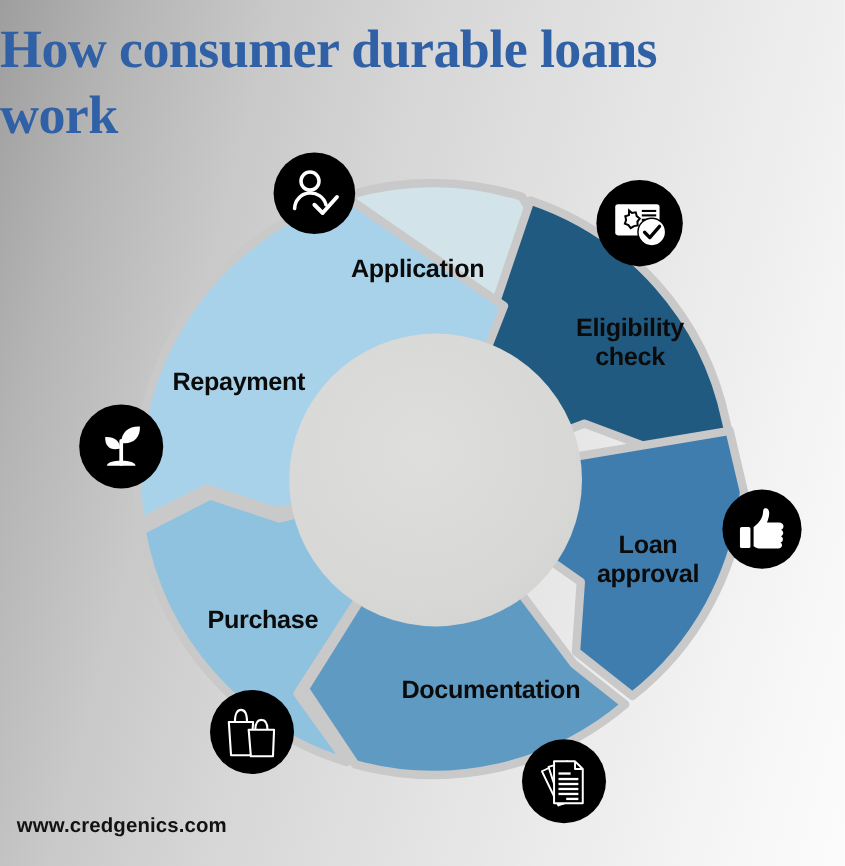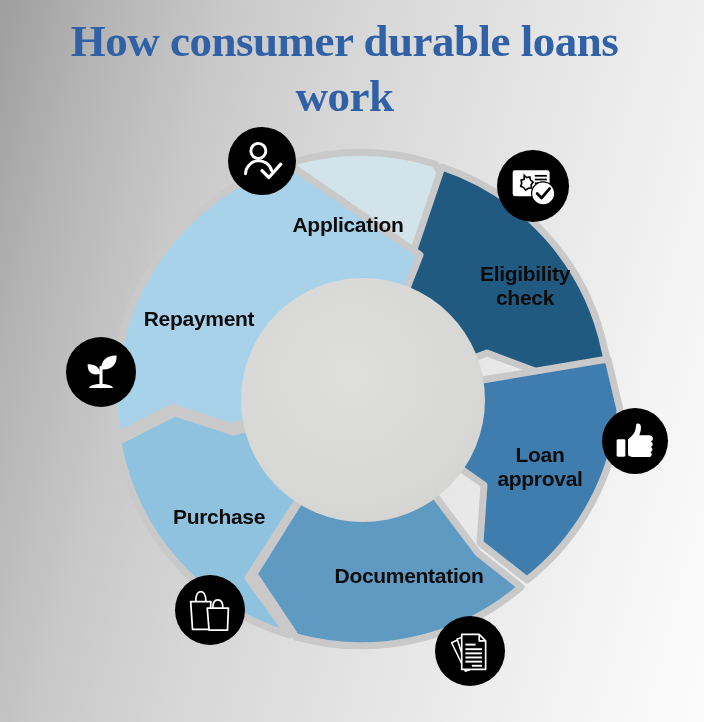--- a/index.html
+++ b/index.html
@@ -30,21 +30,21 @@
     width: 704px;
     height: 722px;
   }
 
   
   #title {
     position: absolute;
     left: 0;
     top: 14px;
     width: 689px;
-    text-align: center;
+    text-align: left;
     font-family: "Liberation Serif", serif;
     font-weight: bold;
     font-size: 45px;
     line-height: 55px;
     letter-spacing: -0.5px;
     color: #3060A6;
     white-space: pre-line;
   }
 
   
@@ -252,14 +252,15 @@
           <path d="M24 40 L24 19" stroke="#fff" stroke-width="3.4" stroke-linecap="round"></path>
           <path d="M24 21 C24 11 31 5.5 41 6 C41.5 16.5 34.5 22.5 24 21 Z" fill="#fff"></path>
           <path d="M23 26 C23 19 17.5 15 9.5 15.5 C9 24 14.5 28.5 23 26 Z" fill="#fff"></path>
           <path d="M11 41.5 C11 38.8 16.5 37 24 37 C31.5 37 37 38.8 37 41.5 Z" fill="#fff"></path>
         </svg>
       </span>
     </div>
 
   </div>
 
+  <div id="footer-url">www.credgenics.com</div>
 
 </div>
 
 </body></html>

